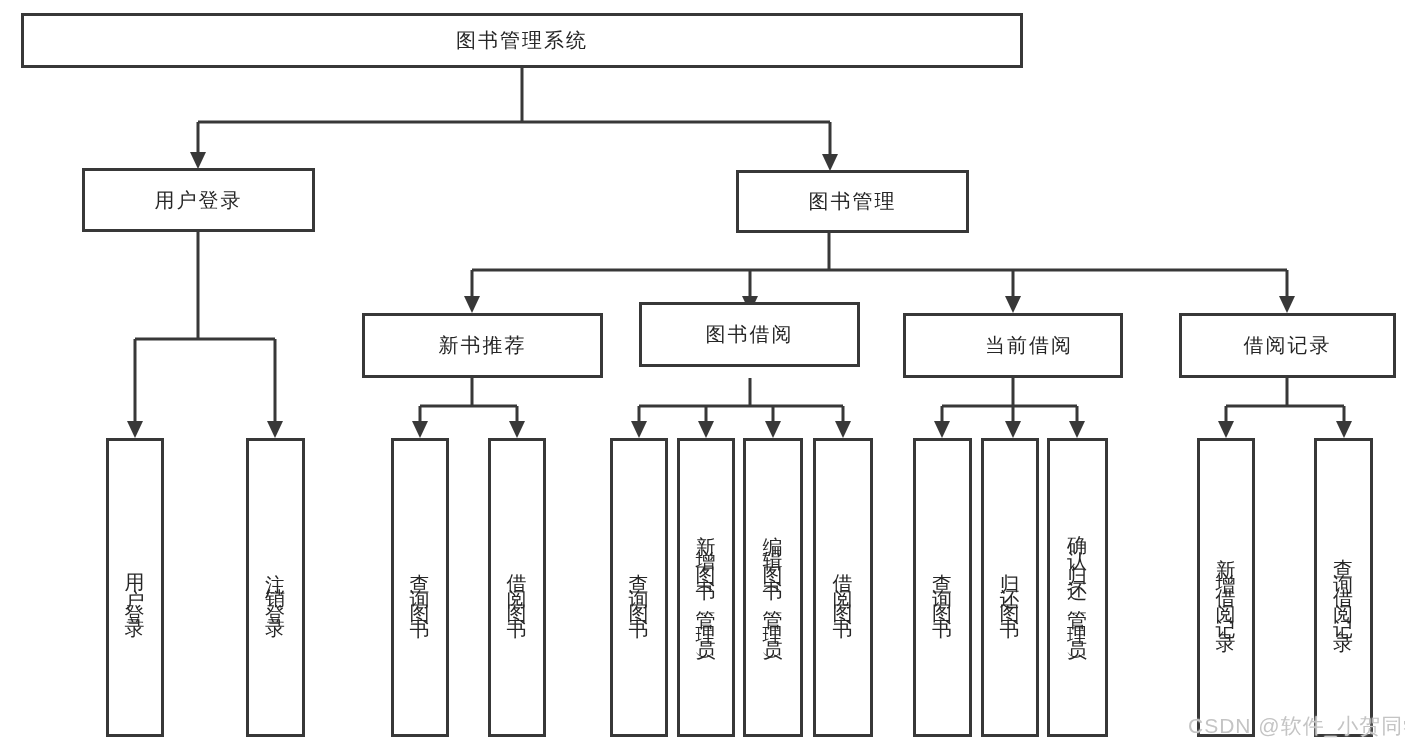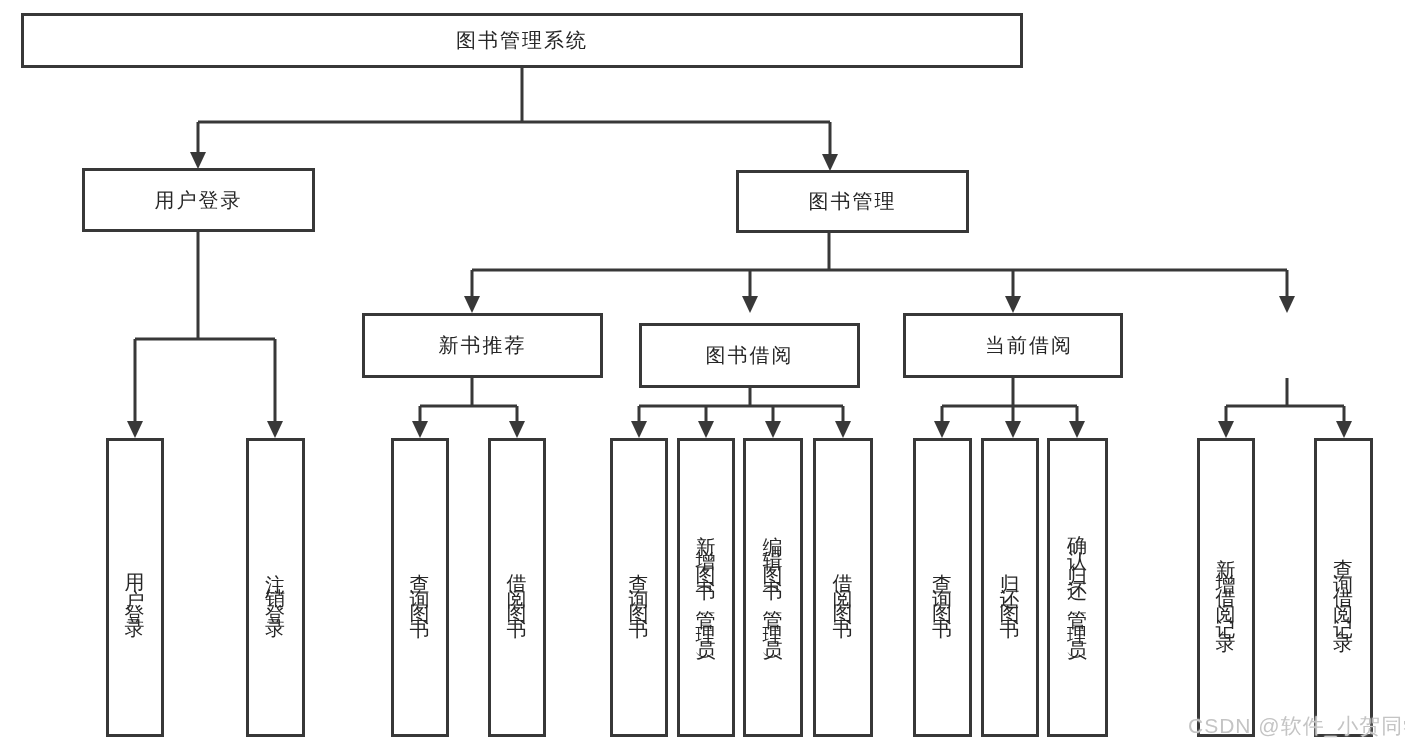--- a/index.html
+++ b/index.html
@@ -110,25 +110,28 @@
   <div class="box" style="left:82px; top:168px; width:233px; height:64px;">
     <span class="hlabel">用户登录</span>
   </div>
   <div class="box" style="left:712px; top:170px; width:233px; height:63px;margin-left:24px;">
     <span class="hlabel">图书管理</span>
   </div>
 
   <div class="box" style="left:362px; top:313px; width:241px; height:65px;">
     <span class="hlabel">新书推荐</span>
   </div>
-  <div class="box" style="left:639px; top:323px; width:221px; height:65px;">
+  <div class="box" style="left:639px; top:302px; width:221px; height:65px;">
     <span class="hlabel">图书借阅</span>
   </div>
   <div class="box" style="left:903px; top:313px; width:220px; height:65px;padding-left:32px;">
     <span class="hlabel">当前借阅</span>
+  </div>
+  <div class="box" style="left:1179px; top:313px; width:217px; height:65px;">
+    <span class="hlabel">借阅记录</span>
   </div>
 
   <div class="box" style="left:106px; top:438px; width:58px; height:299px;">
     <span class="vlabel">用户登录</span>
   </div>
   <div class="box" style="left:246px; top:438px; width:59px; height:299px;">
     <span class="vlabel">注销登录</span>
   </div>
 
   <div class="box" style="left:391px; top:438px; width:58px; height:299px;">

